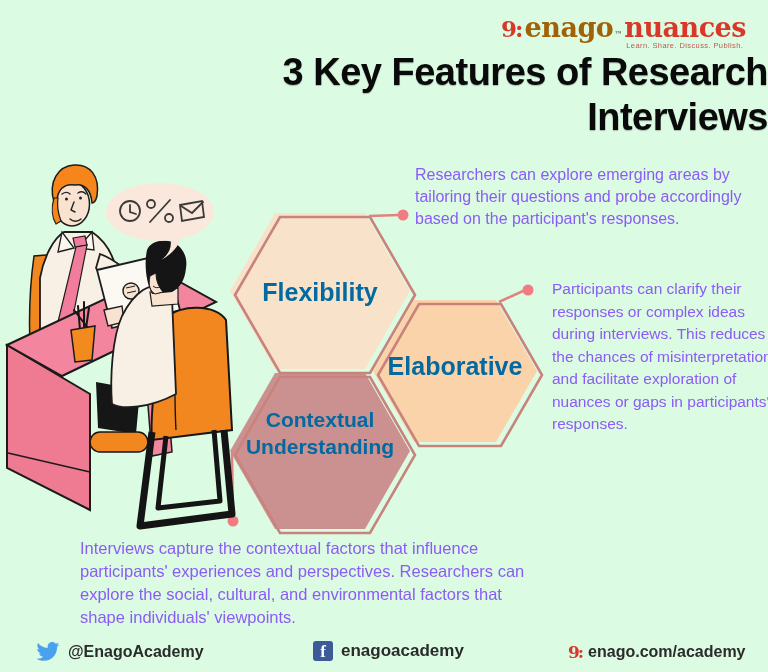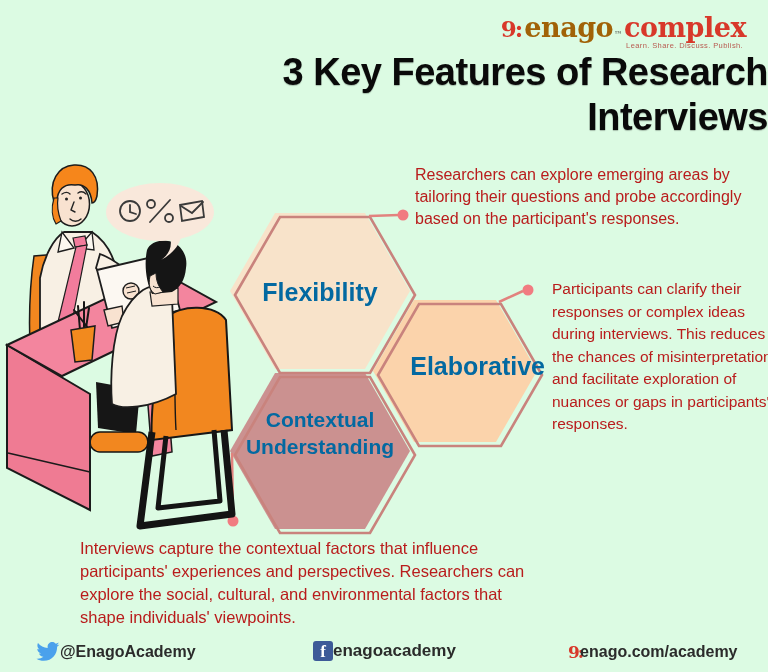--- a/index.html
+++ b/index.html
@@ -17,55 +17,55 @@
                  font-size:7.5px;color:#B85A50;white-space:nowrap;letter-spacing:0.4px;}
 
   
   .title{position:absolute;top:50px;left:0;width:768px;text-align:right;color:#0A0A0A;
          font-weight:700;font-size:38px;line-height:45px;letter-spacing:-0.5px;
          text-shadow:0 1px 1px rgba(0,0,0,0.25);}
 
   
   .hex-label{position:absolute;font-weight:700;color:#0369a1;text-align:center;}
   .hex-label.flex{left:230px;top:278px;width:180px;font-size:25px;}
-  .hex-label.elab{left:365px;top:352px;width:180px;font-size:25px;text-align:right;}
+  .hex-label.elab{left:365px;top:352px;width:180px;font-size:25px;}
   .hex-label.ctx{left:240px;top:406px;width:160px;font-size:21px;line-height:27px;}
 
   
-  .desc{position:absolute;color:#b91c1c;font-size:16px;line-height:22px;}
+  .desc{position:absolute;color:#8b5cf6;font-size:16px;line-height:22px;}
   .desc.d1{left:415px;top:164px;width:352px;}
   .desc.d2{left:552px;top:278px;width:230px;line-height:22.5px;font-size:15.5px;}
   .desc.d3{left:80px;top:537px;width:458px;font-size:16.5px;line-height:23px;}
 
   
   .layer{position:absolute;left:0;top:0;}
 
   
-  .footer-item{position:absolute;display:flex;align-items:center;color:#2B2B2B;font-weight:700;}
+  .footer-item{position:absolute;display:flex;align-items:center;gap:8px;color:#2B2B2B;font-weight:700;}
   .footer-item .txt{font-size:16px;}
   .f-tw{left:36px;top:642px;}
   .f-fb{left:313px;top:641px;}
   .f-fb .txt{font-size:17px;}
   .f-web{left:568px;top:642px;}
   .fb-icon{width:20px;height:20px;background:#3D5A98;border-radius:3px;color:#fff;
            display:flex;align-items:flex-end;justify-content:center;font-size:17px;
            font-weight:700;line-height:19px;font-family:"Liberation Serif",serif;}
   .web-mark{color:#D8382A;font-family:"DejaVu Serif",serif;font-weight:700;font-size:17px;letter-spacing:-2px;margin-right:-2px;}
 </style>
 </head>
 <body>
 
 <div class="canvas">
 
   <div class="logo">
     <span class="mark">9:</span>
     <span class="name">enago</span>
     <span class="tm">™</span>
     <span class="suffix-wrap">
-      <span class="suffix">complex</span>
+      <span class="suffix">nuances</span>
       <span class="tagline">Learn. Share. Discuss. Publish.</span>
     </span>
   </div>
 
   <div class="title">
     <div>3 Key Features of Research</div>
     <div>Interviews</div>
   </div>
 
   <svg class="layer" width="768" height="672" viewBox="0 0 768 672">

